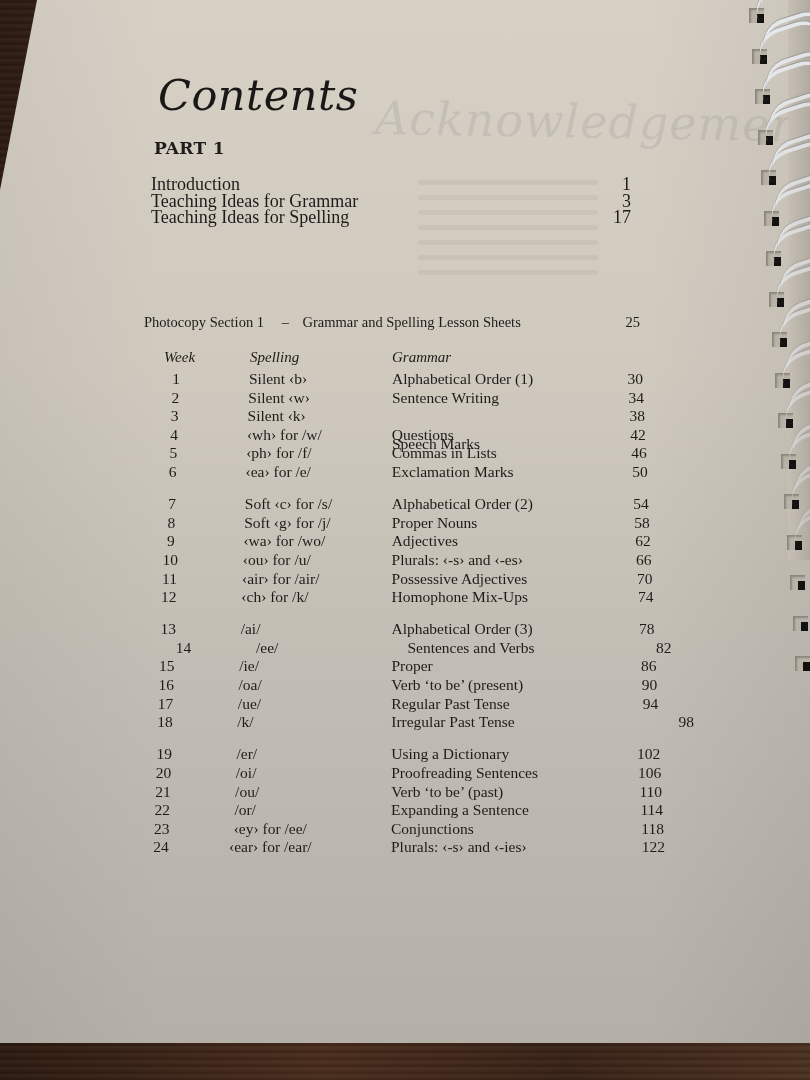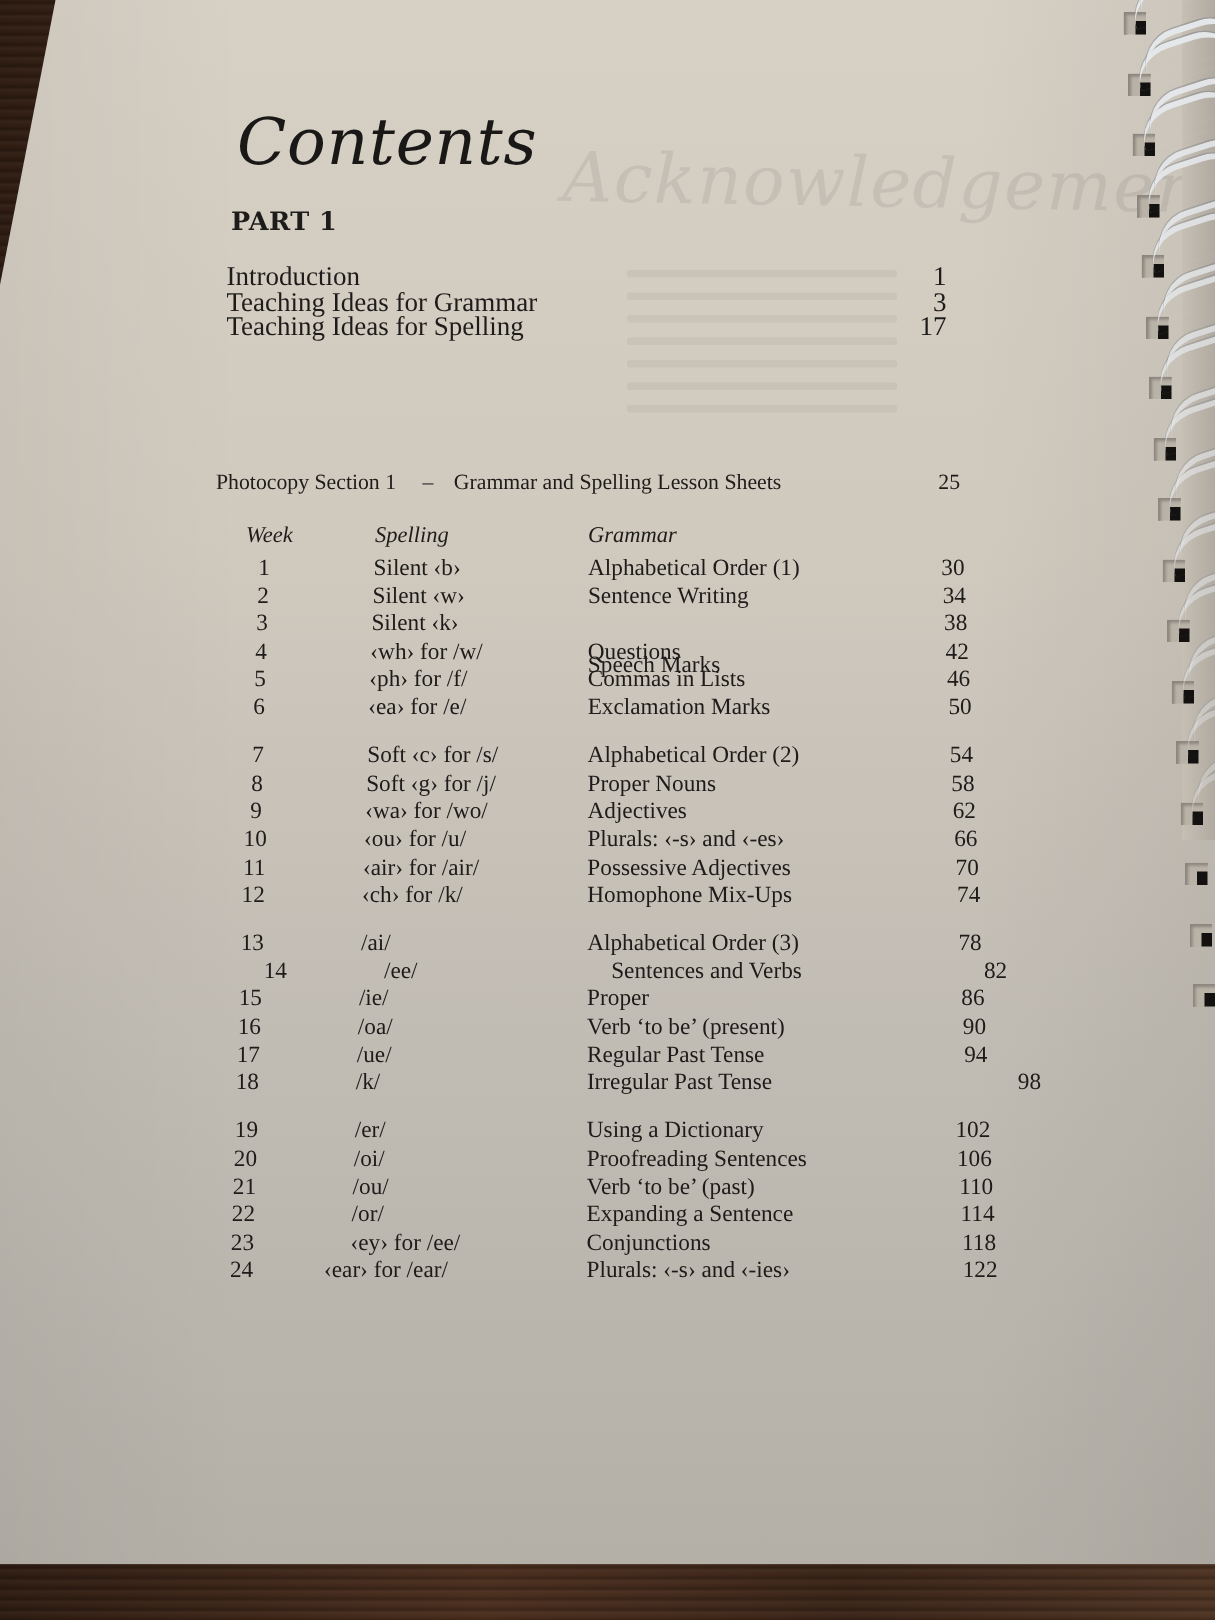--- a/index.html
+++ b/index.html
@@ -327,19 +327,19 @@
           <span class="pg" style="left: 623.087px;">114</span>
         </div>
         <div class="row" style="position: absolute; top: 449.7px; left: 0px; width: 675px;">
           <span class="wk" style="left: 146.652px;">23</span>
           <span class="sp" style="left: 233.696px;">‹ey› for /ee/</span>
           <span class="gr" style="left: 391.043px;">Conjunctions</span>
           <span class="pg" style="left: 624.043px;">118</span>
         </div>
         <div class="row" style="position: absolute; top: 468.3px; left: 0px; width: 746px;">
           <span class="wk" style="left: 146px;">24</span>
-          <span class="sp" style="left: 216px;">‹ear› for /ear/</span>
+          <span class="sp" style="left: 229px;">‹ear› for /ear/</span>
           <span class="gr" style="left: 391px;">Plurals: ‹-s› and ‹-ies›</span>
           <span class="pg" style="left: 625px;">122</span>
         </div>
       </div>
     </div>
 </div>
 
 </body></html>

